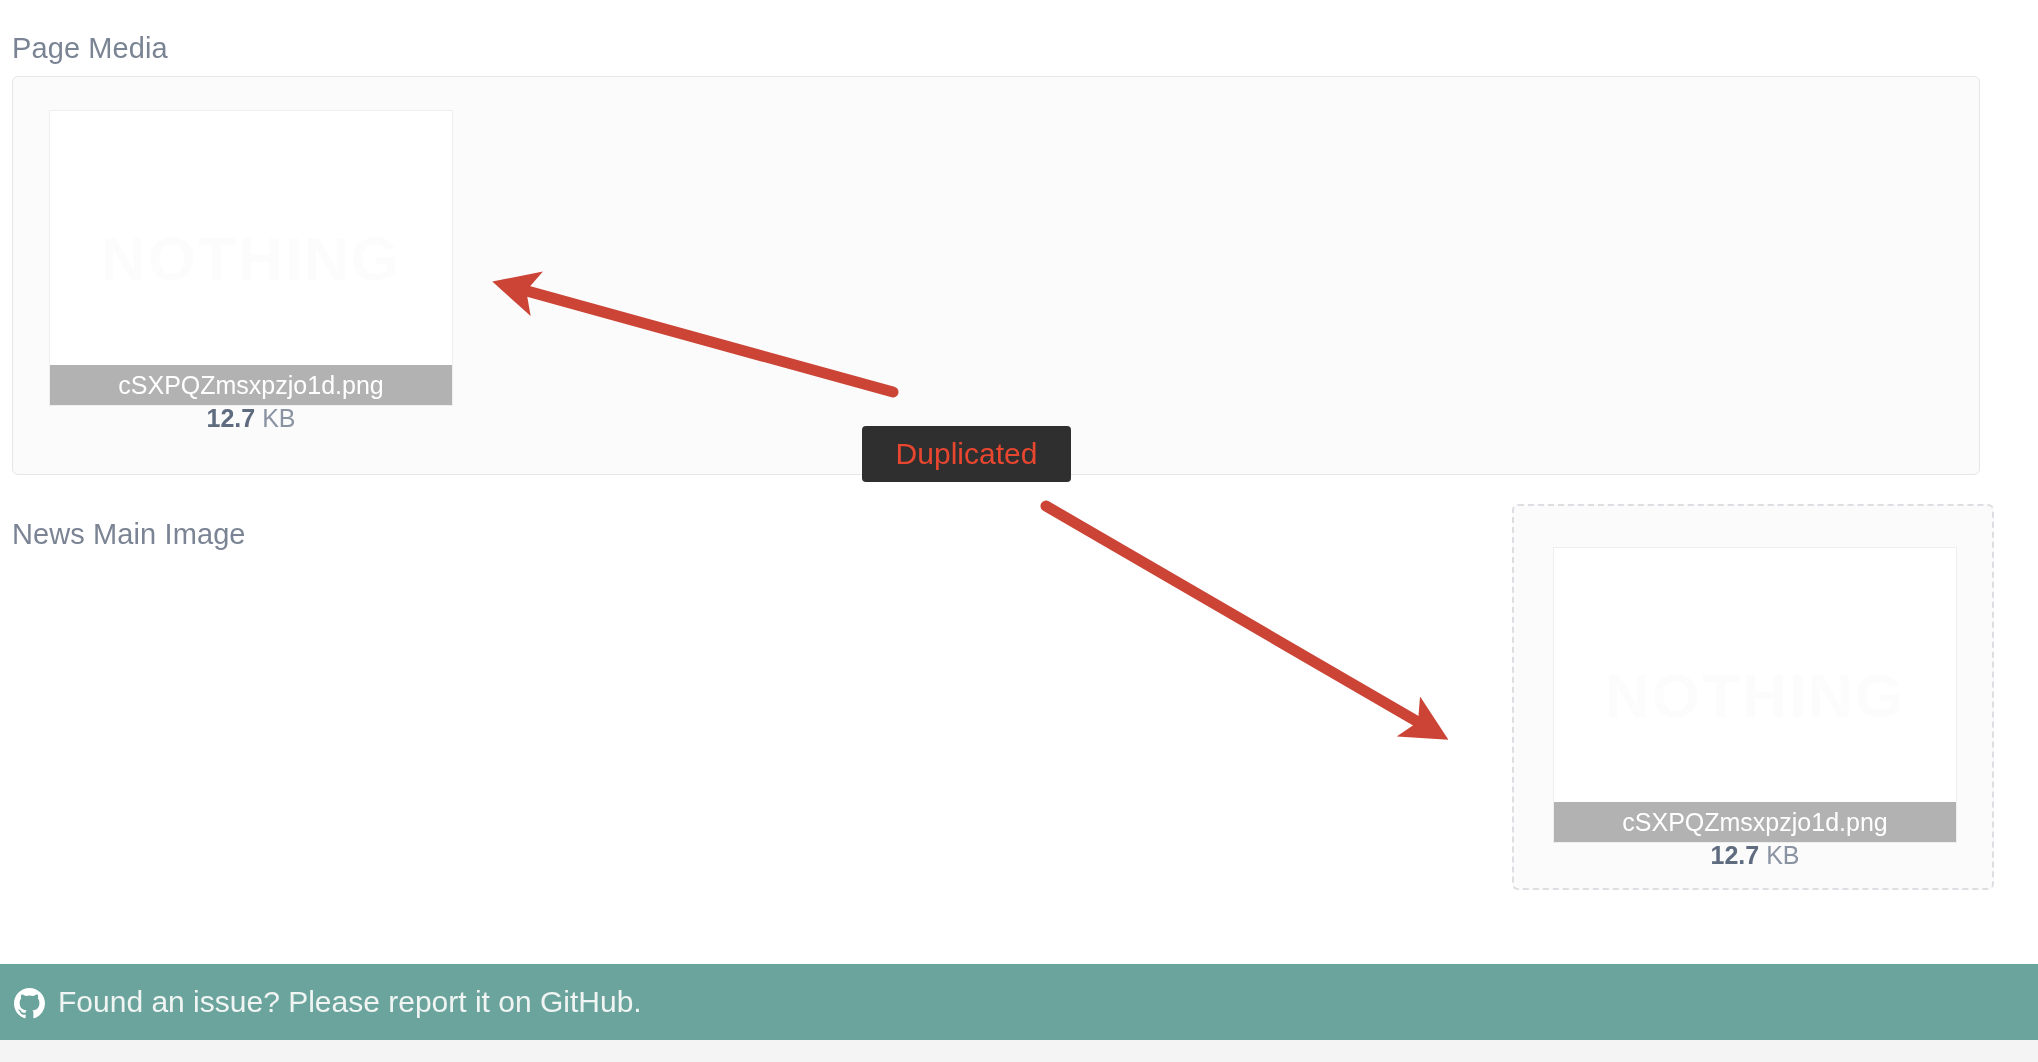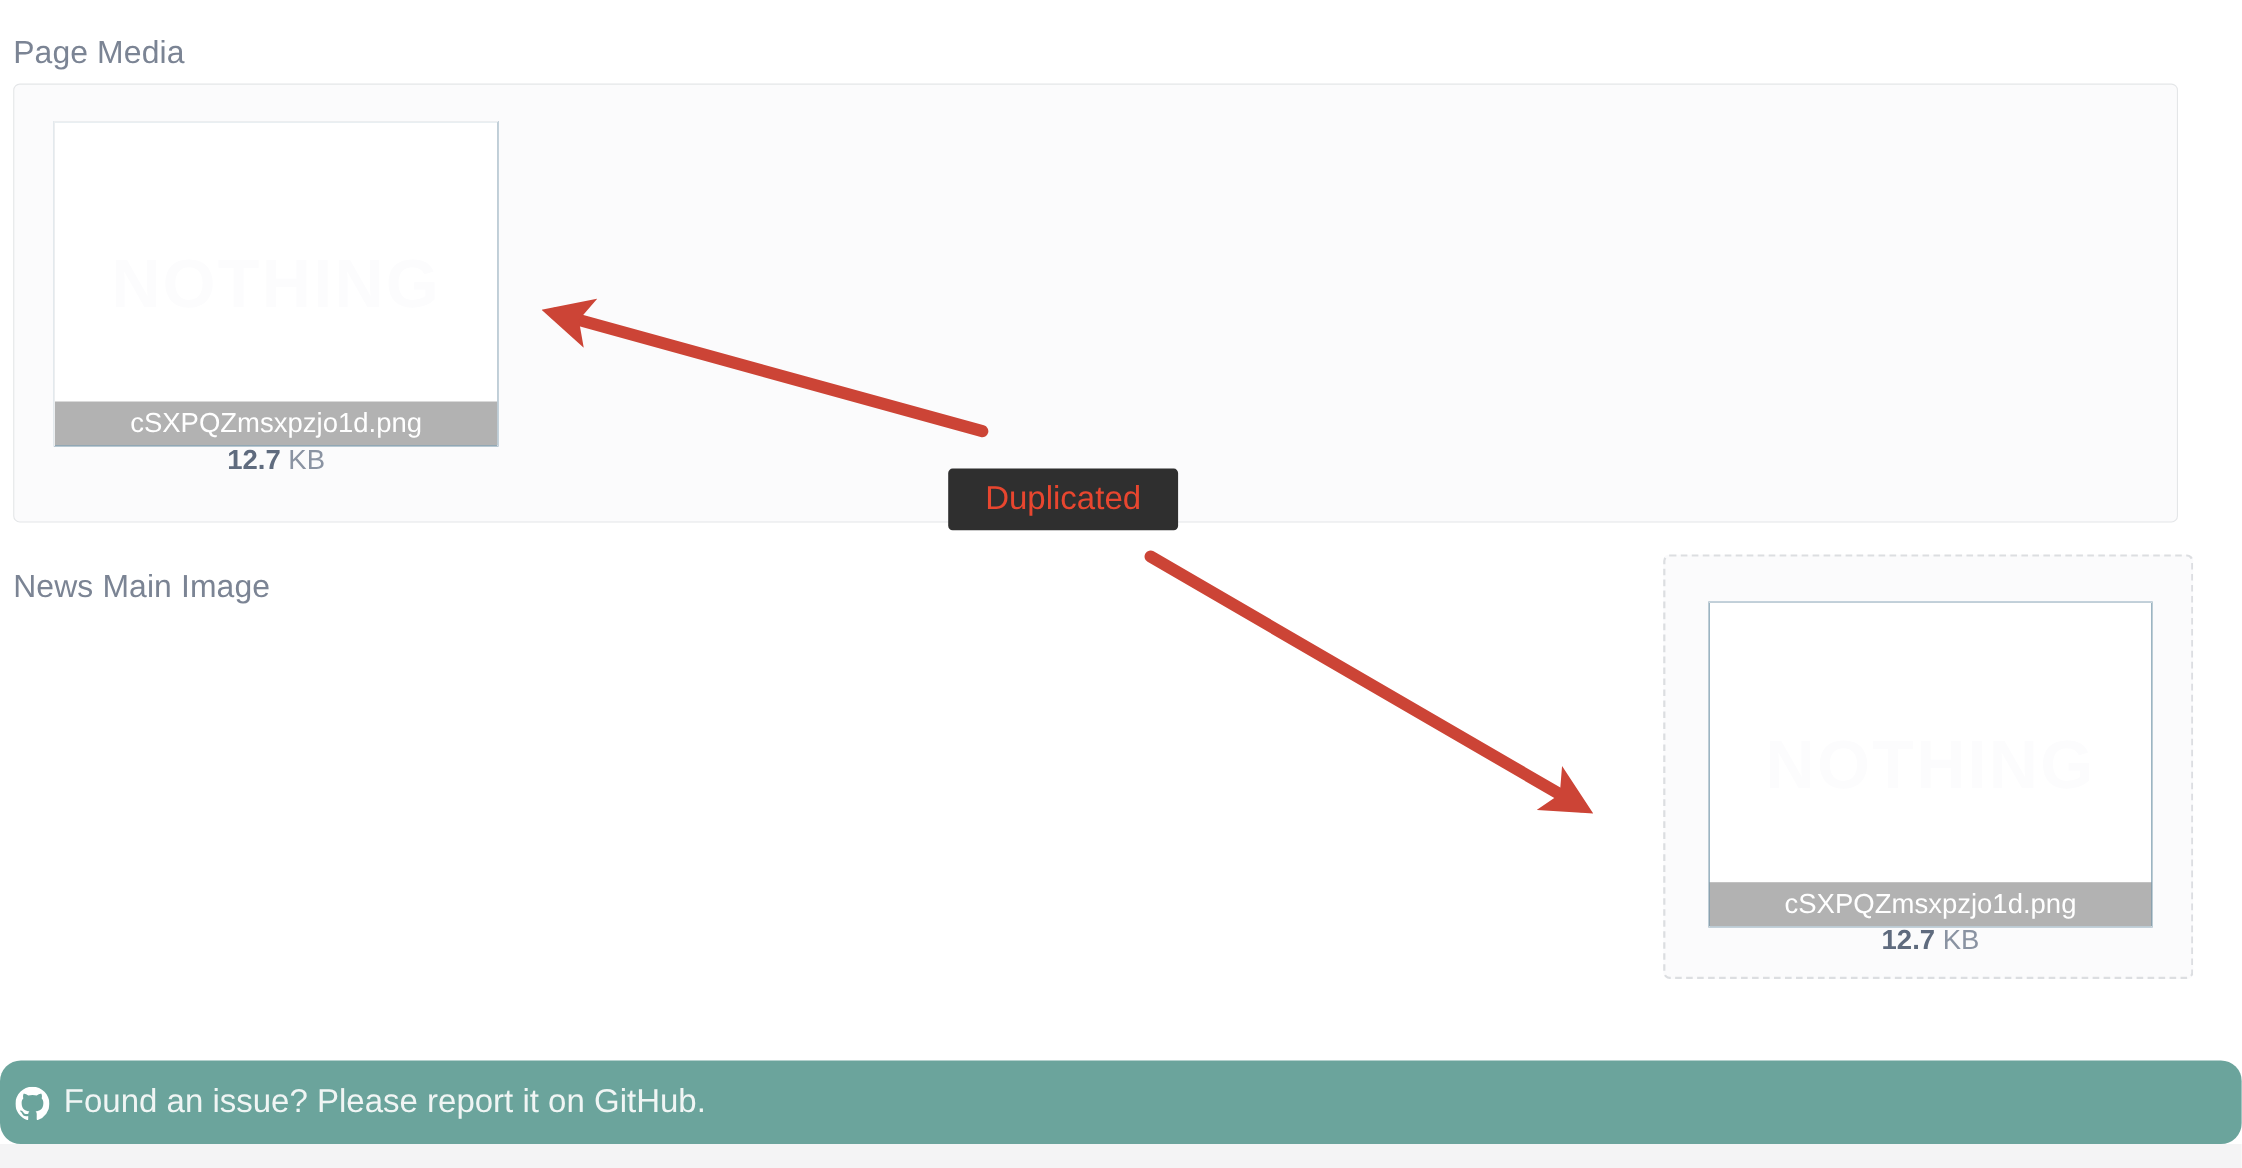--- a/index.html
+++ b/index.html
@@ -175,21 +175,20 @@
     position: absolute;
     left: 0;
     top: 964px;
     width: 2038px;
     height: 76px;
     background: #6ba49c;
     display: flex;
     align-items: center;
     padding-left: 14px;
     box-sizing: border-box;
-    border-radius: 19px;
   }
   #github-icon {
     width: 31px;
     height: 31px;
     flex: 0 0 auto;
     margin-right: 13px;
     margin-top: 2px;
   }
   #footer-text {
     color: #f0f5f4;

